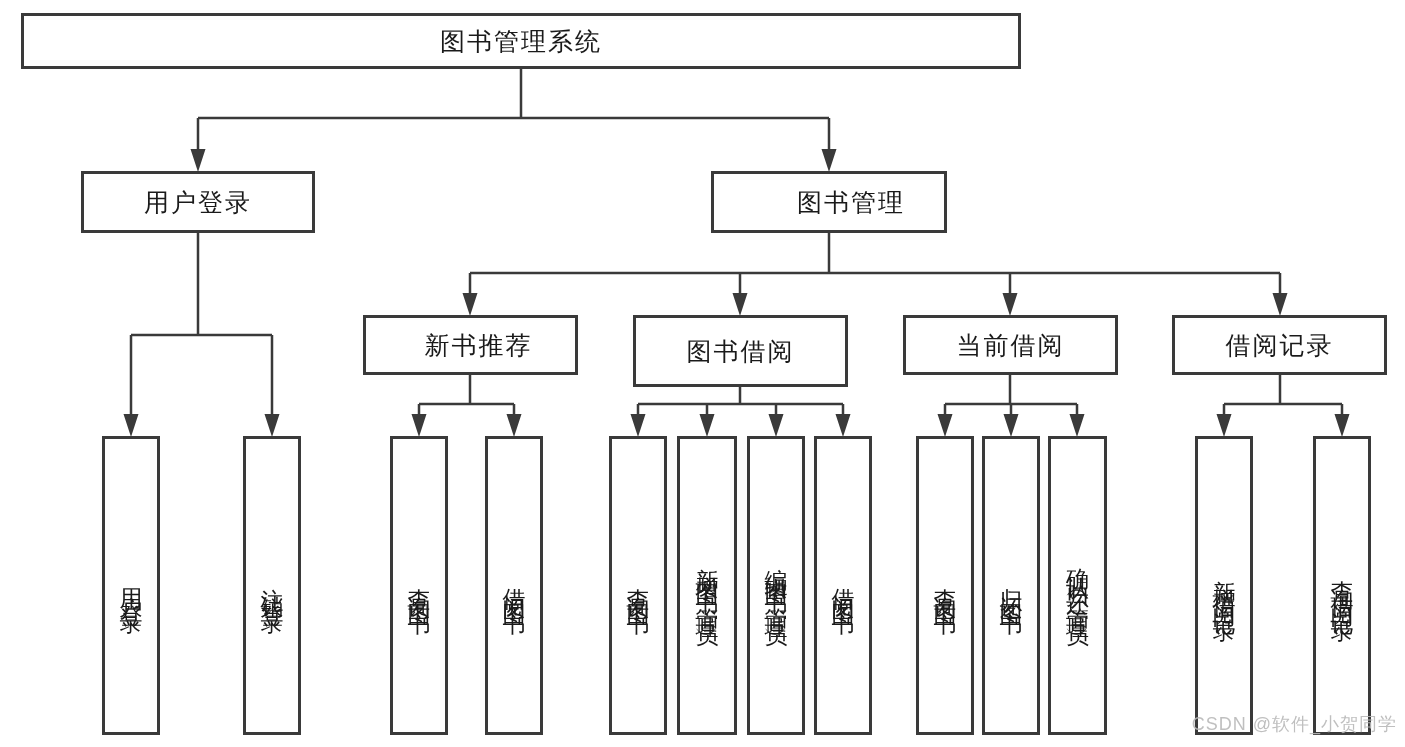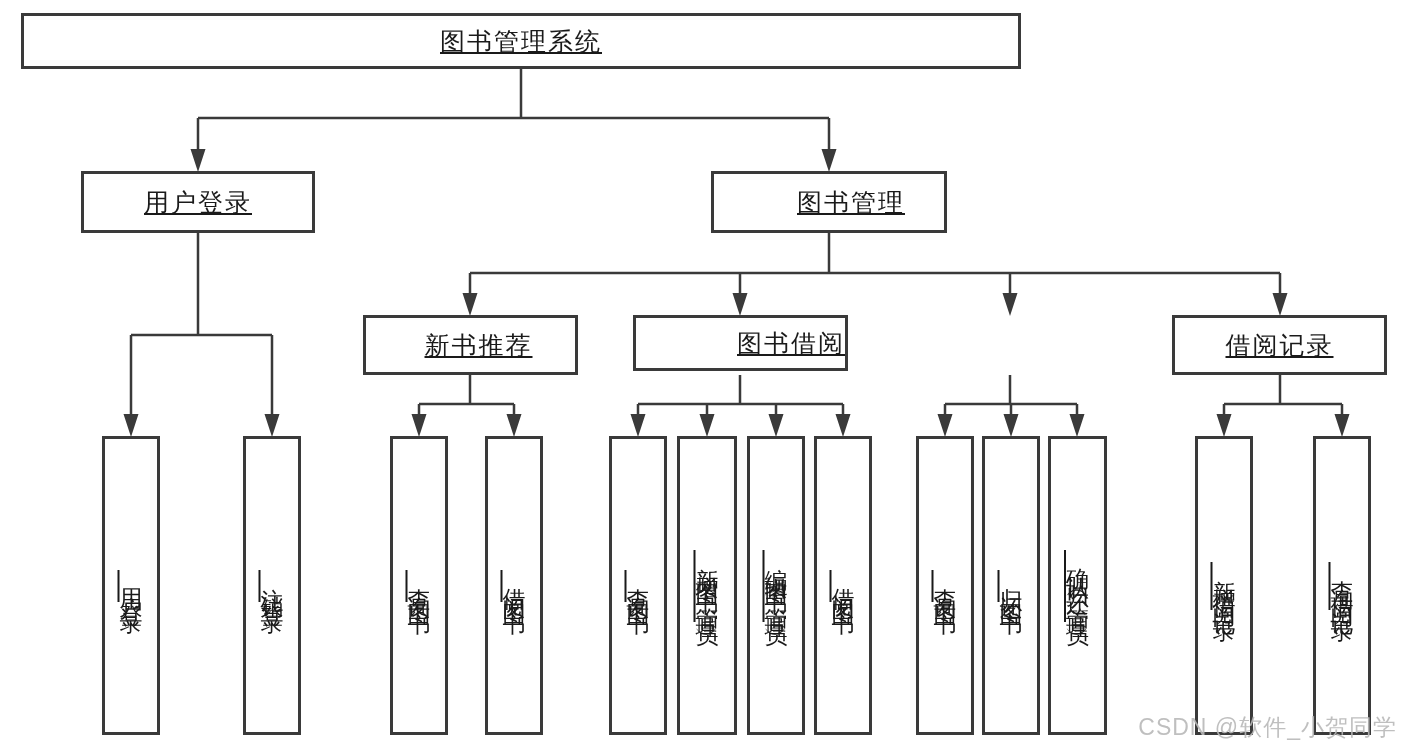--- a/index.html
+++ b/index.html
@@ -21,35 +21,34 @@
     pointer-events:none;
   }
   .box{
     position:absolute;
     box-sizing:border-box;
     border:3px solid var(--line);
     background:var(--bg);
     display:flex;align-items:center;justify-content:center;
     color:var(--text);
     text-align:center;
-    text-decoration:underline;
   }
   .h-label{font-size:25px;letter-spacing:2px;white-space:nowrap;}
   .v-label{
     writing-mode:vertical-rl;
     text-orientation:mixed;
     font-size:23px;
     letter-spacing:8px;
     line-height:1;
     white-space:nowrap;
   }
   .watermark{
     position:absolute;
     top:712px;right:8px;
-    font-size:23px;
+    font-size:18px;
     color:var(--watermark);
     letter-spacing:1px;
     white-space:nowrap;
     z-index:5;
     opacity:.9;
   }
 </style>
 </head>
 <body>
 
@@ -82,22 +81,25 @@
   <div class="box" style="left:81px;top:171px;width:234px;height:62px;">
     <span class="h-label">用户登录</span>
   </div>
   <div class="box" style="left:711px;top:171px;width:236px;height:62px;padding-left:44px;">
     <span class="h-label">图书管理</span>
   </div>
 
   <div class="box" style="left:363px;top:315px;width:215px;height:60px;padding-left:16px;">
     <span class="h-label">新书推荐</span>
   </div>
-  <div class="box" style="left:633px;top:315px;width:215px;height:56px;justify-content:flex-end;">
+  <div class="box" style="left:633px;top:315px;width:215px;height:72px;">
     <span class="h-label">图书借阅</span>
+  </div>
+  <div class="box" style="left:903px;top:315px;width:215px;height:60px;">
+    <span class="h-label">当前借阅</span>
   </div>
   <div class="box" style="left:1172px;top:315px;width:215px;height:60px;">
     <span class="h-label">借阅记录</span>
   </div>
 
   <div class="box" style="left:102px;top:436px;width:58px;height:299px;">
     <span class="v-label">用户登录</span>
   </div>
   <div class="box" style="left:243px;top:436px;width:58px;height:299px;">
     <span class="v-label">注销登录</span>

